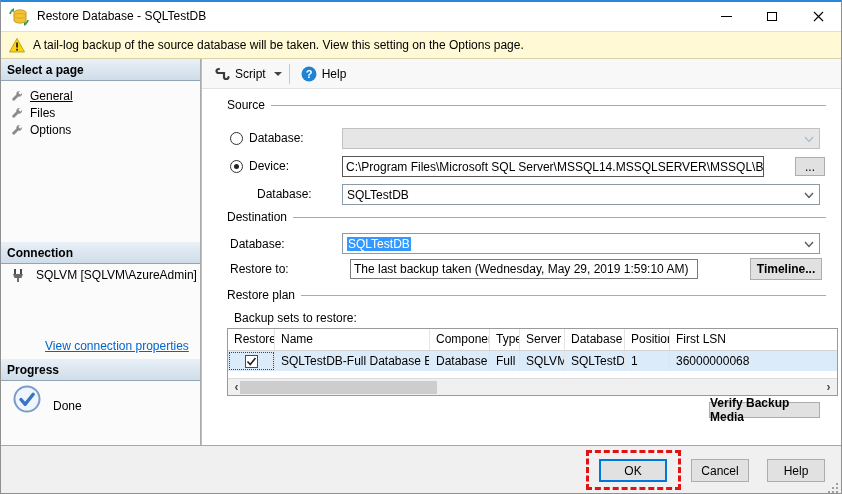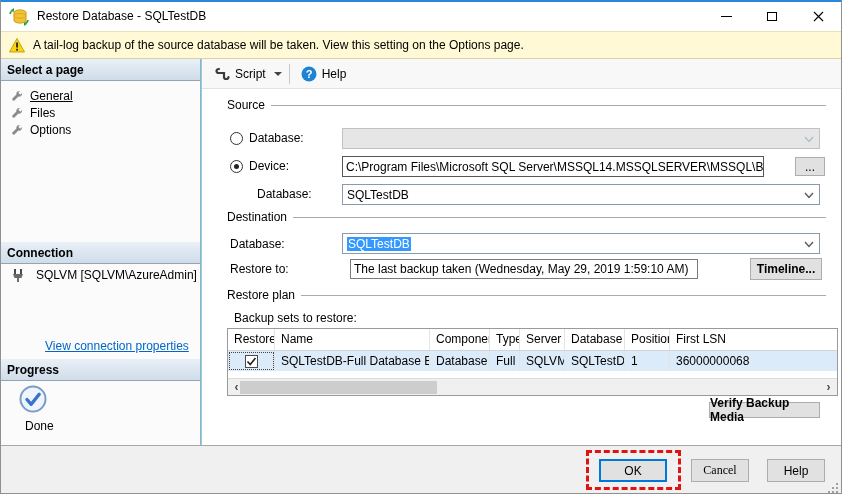--- a/index.html
+++ b/index.html
@@ -28,21 +28,21 @@
   .body { position:absolute; left:0; top:57px; right:0; height:386px; }
   .side { position:absolute; left:0; top:0; width:200px; height:386px; background:#fbfbfb;
           border-right:1px solid #ababab; }
   .side-h { position:absolute; left:0; right:0; height:22px; font-weight:bold; padding:4px 0 0 6px;
             background:linear-gradient(#e9f0f7,#cfdde9); border-bottom:1px solid #93a5b5; }
   .page-item { position:absolute; left:10px; display:flex; align-items:center; height:17px; cursor:default; }
   .page-item .wlbl { margin-left:7px; }
   .conn-row { position:absolute; left:10px; top:209px; display:flex; align-items:flex-start; }
   .conn-row .clbl { margin-left:9px; }
   .side-link { position:absolute; left:8px; top:280px; color:#0066cc; text-decoration:underline; cursor:pointer;margin-left:36px; }
-  .done-row { position:absolute; left:12px; top:326px; display:flex; align-items:center;flex-direction:column; }
+  .done-row { position:absolute; left:12px; top:326px; display:flex; align-items:flex-end; }
   .done-txt { margin:6px 0 0 12px; }
 
   
   .main { position:absolute; left:201px; top:0; right:0; height:386px; background:#ffffff; }
   .toolbar { position:absolute; left:0; top:0; right:0; height:30px; background:#f8f8f8;
              border-bottom:1px solid #e3e3e3; display:flex; align-items:center; padding-left:8px; }
   .tool-btn { display:flex; align-items:center; gap:5px; padding:3px 4px; }
   .tool-caret { width:0; height:0; border-left:4px solid transparent; border-right:4px solid transparent;
                 border-top:4px solid #444; margin-left:4px; }
   .tool-sep { width:1px; height:20px; background:#c9c9c9; margin:0 7px; }
@@ -299,21 +299,21 @@
 
       </div>
     </div>
   </div>
 
   <div class="footer">
     <div class="annot"></div>
     <div class="btn abs primary" style="left:598px; top:13px; width:68px; height:23px;">
       <span>OK</span>
     </div>
-    <div class="btn abs" style="left:690px; top:13px; width:58px; height:23px;font-family:Liberation Serif, serif;">
+    <div class="btn abs" style="left:690px; top:13px; width:58px; height:23px;">
       <span>Cancel</span>
     </div>
     <div class="btn abs" style="left:766px; top:13px; width:58px; height:23px;">
       <span>Help</span>
     </div>
     <svg class="grip" width="13" height="13" viewBox="0 0 13 13">
       <rect x="10" y="2" width="2" height="2" fill="#a0a0a0"></rect>
       <rect x="10" y="6" width="2" height="2" fill="#a0a0a0"></rect>
       <rect x="6" y="6" width="2" height="2" fill="#a0a0a0"></rect>
       <rect x="10" y="10" width="2" height="2" fill="#a0a0a0"></rect>

